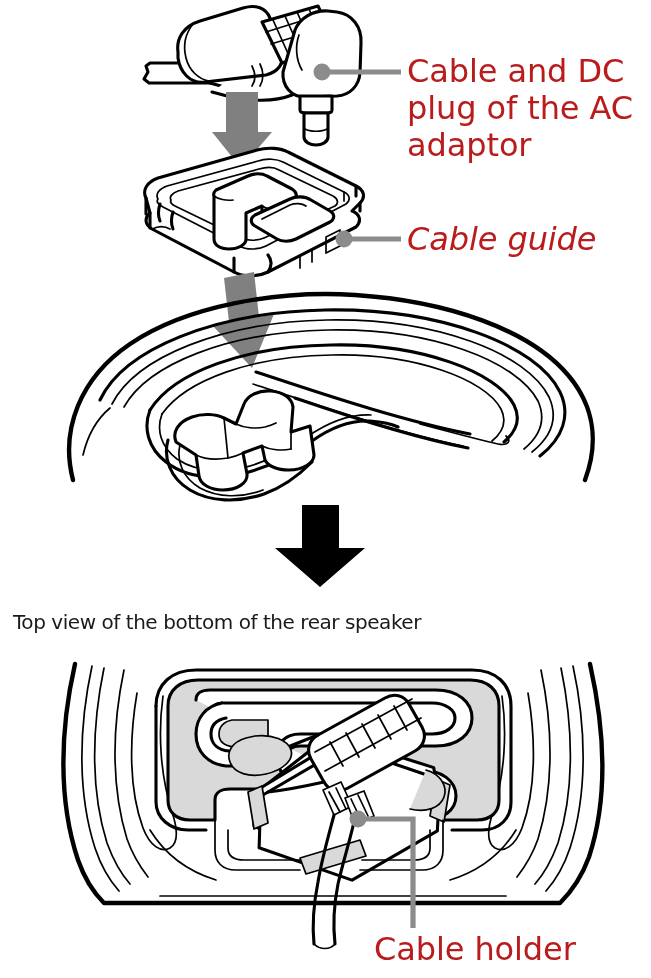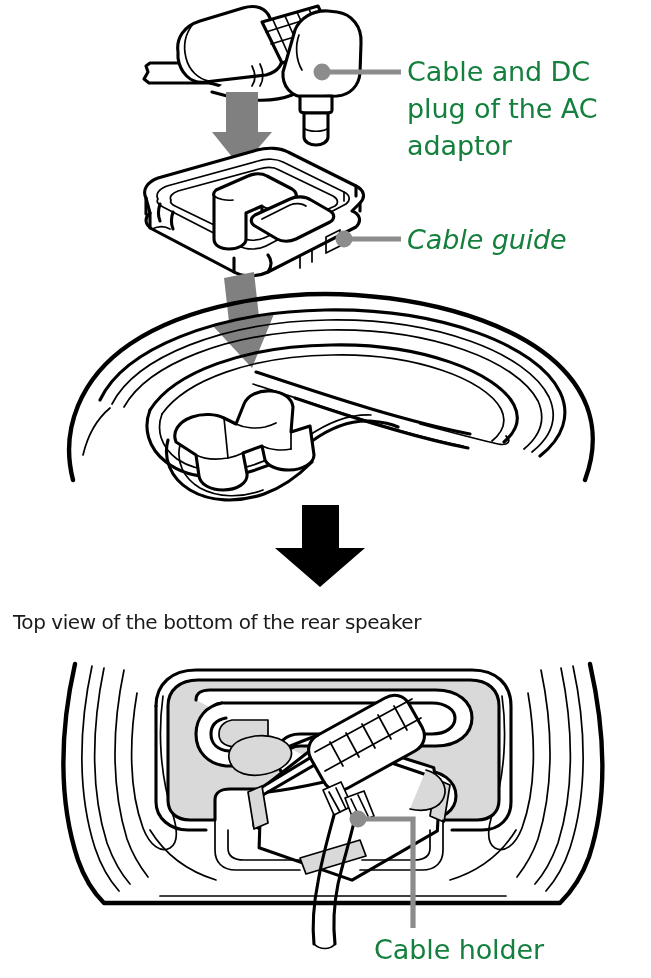--- a/index.html
+++ b/index.html
@@ -26,23 +26,23 @@
     position: absolute;
     left: 0;
     top: 0;
     width: 651px;
     height: 978px;
     display: block;
   }
   .callout-text {
     position: absolute;
     font-family: "DejaVu Sans", "Liberation Sans", sans-serif;
-    font-size: 27px;
+    font-size: 32px;
     line-height: 37px;
-    color: #15803d;
+    color: #b91c1c;
     white-space: pre-line;
     letter-spacing: -0.1px;
   }
   #label-cable-dc {
     left: 407px;
     top: 53px;
     width: 230px;
   }
   #label-cable-guide {
     left: 407px;

